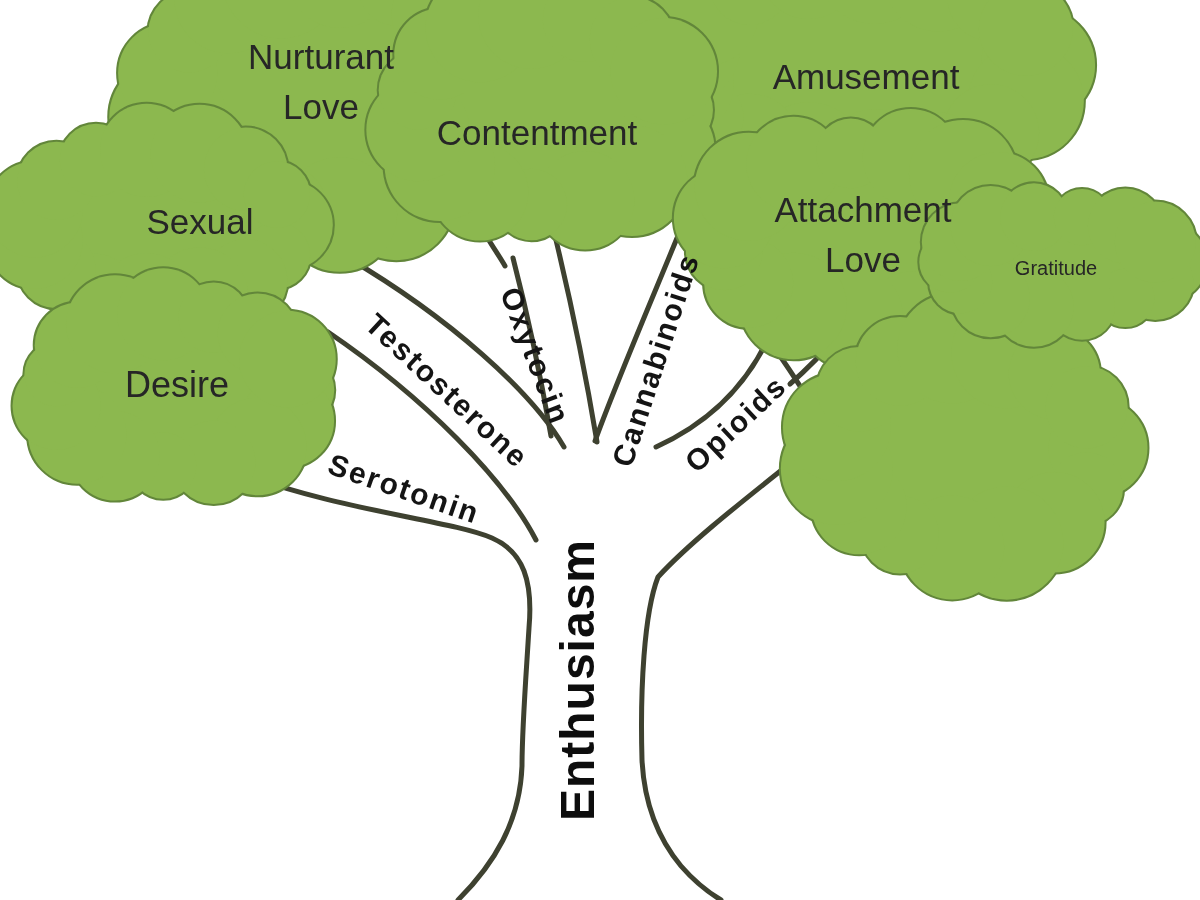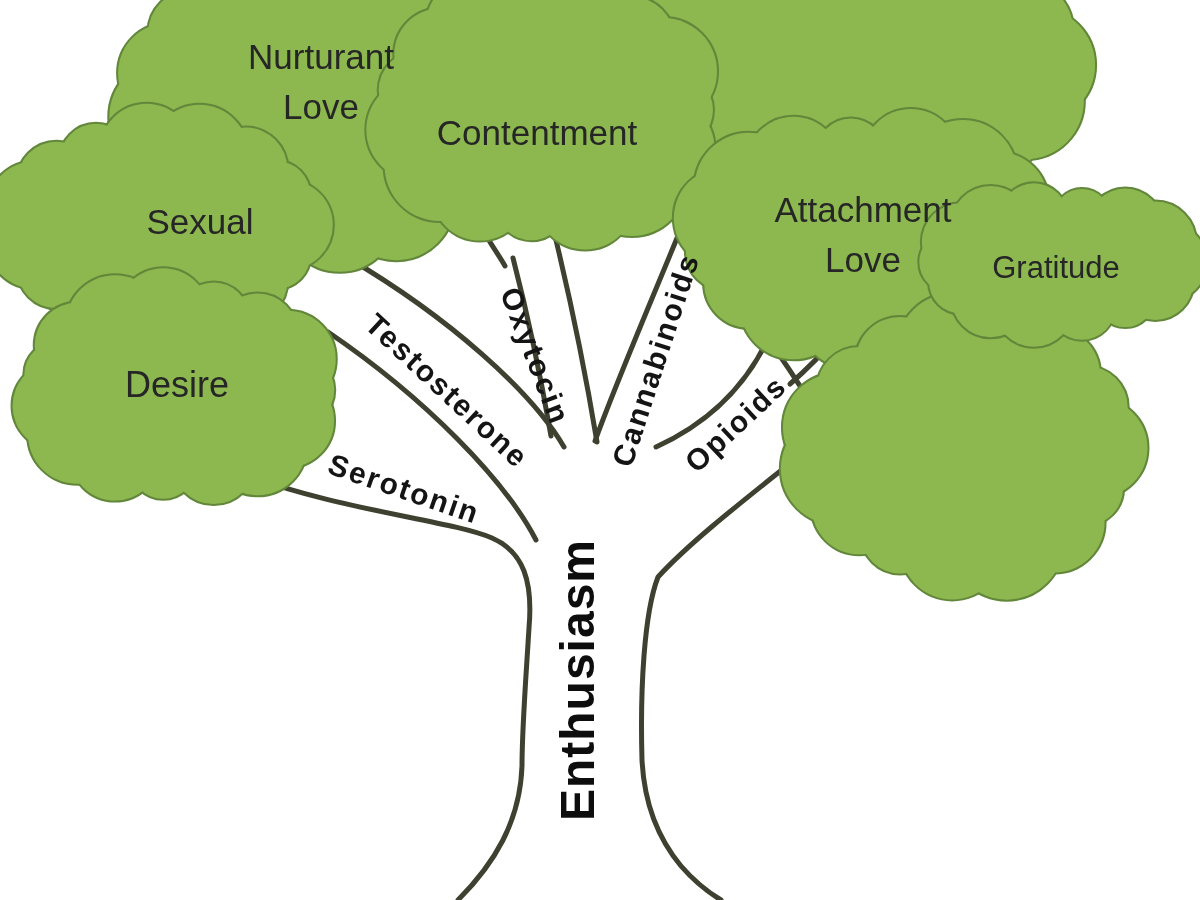--- a/index.html
+++ b/index.html
@@ -17,21 +17,21 @@
   .cloud-label span{display:block;}
   .branch-label{
     position:absolute;white-space:nowrap;
     color:var(--branch-text,#141414);
     font-size:30px;font-weight:bold;letter-spacing:2px;
   }
   .trunk-label{
     position:absolute;white-space:nowrap;
     color:#0d0d0d;font-size:48px;font-weight:bold;letter-spacing:1px;
   }
-  .fs31{font-size:31px;}
+  .fs31{font-size:20px;}
   .fs36{font-size:36px;}
 </style>
 </head>
 <body>
 
 <div class="stage" style="--cloud-text: #262626; --branch-text: #141414;">
 
   <svg id="tree" width="1200" height="900" viewBox="0 0 1200 900">
       <g fill="none" stroke="#3e4130" stroke-width="5" stroke-linecap="round">
         <path d="M 348,258 C 450,318 532,392 564,447"></path>
@@ -320,20 +320,23 @@
 
   <div class="cloud-label" style="left:321px;top:66px;margin-top:16px;">
     <span>Nurturant</span>
     <span>Love</span>
   </div>
 
   <div class="cloud-label" style="left:537px;top:133px;text-align:right;">
     <span>Contentment</span>
   </div>
 
+  <div class="cloud-label" style="left:866px;top:77px;">
+    <span>Amusement</span>
+  </div>
 
   <div class="cloud-label" style="left:200px;top:222px;">
     <span>Sexual</span>
   </div>
 
   <div class="cloud-label" style="left:863px;top:235px;">
     <span>Attachment</span>
     <span>Love</span>
   </div>
 

